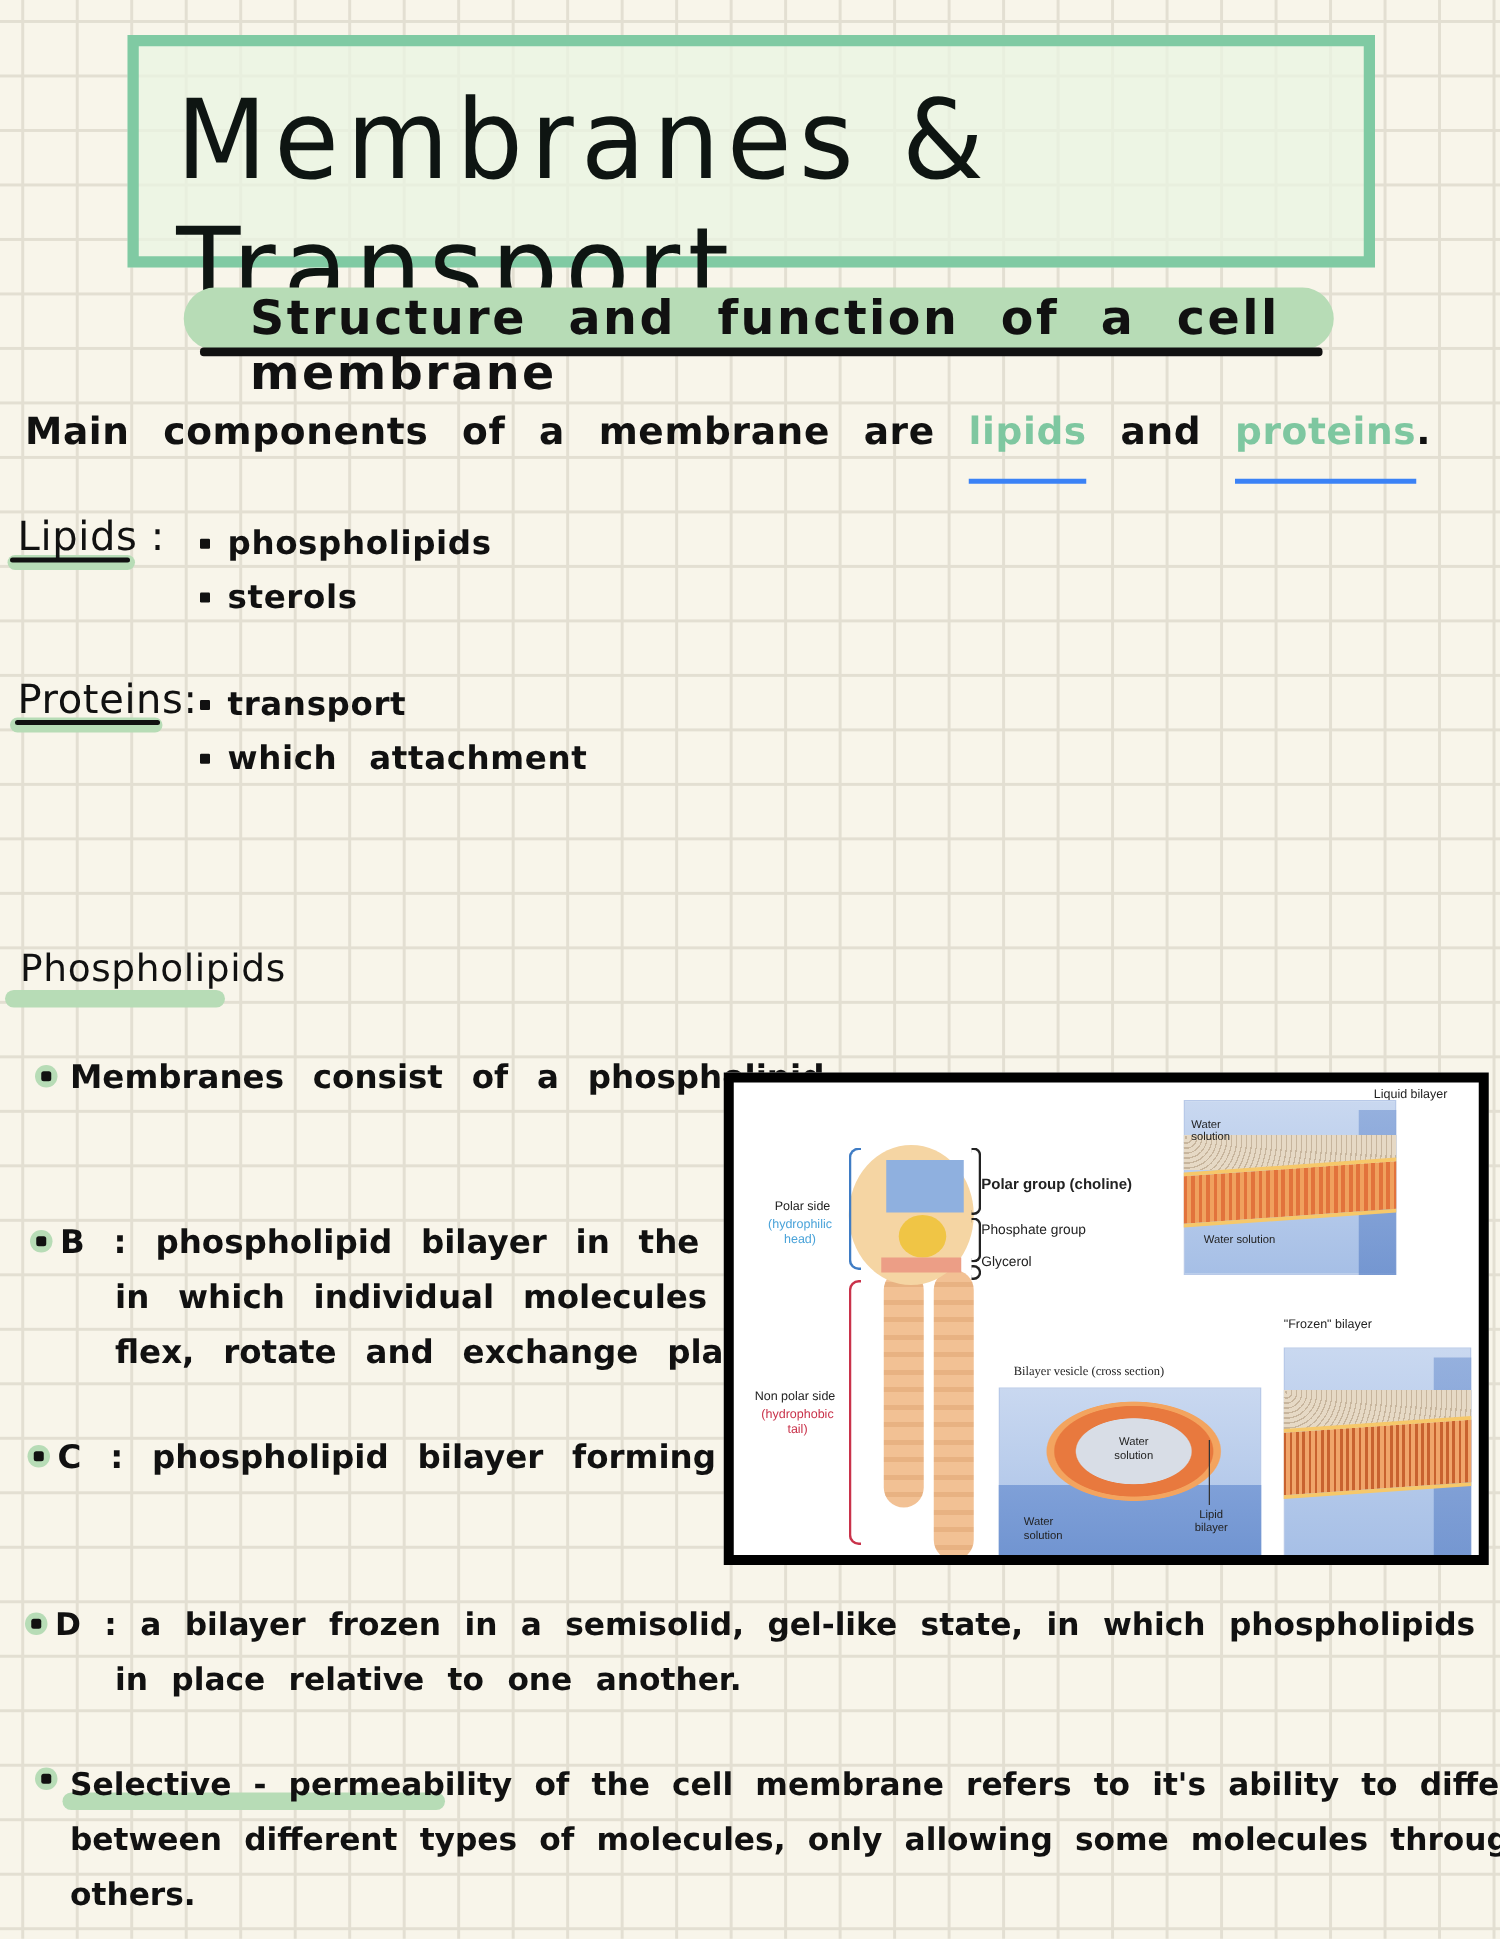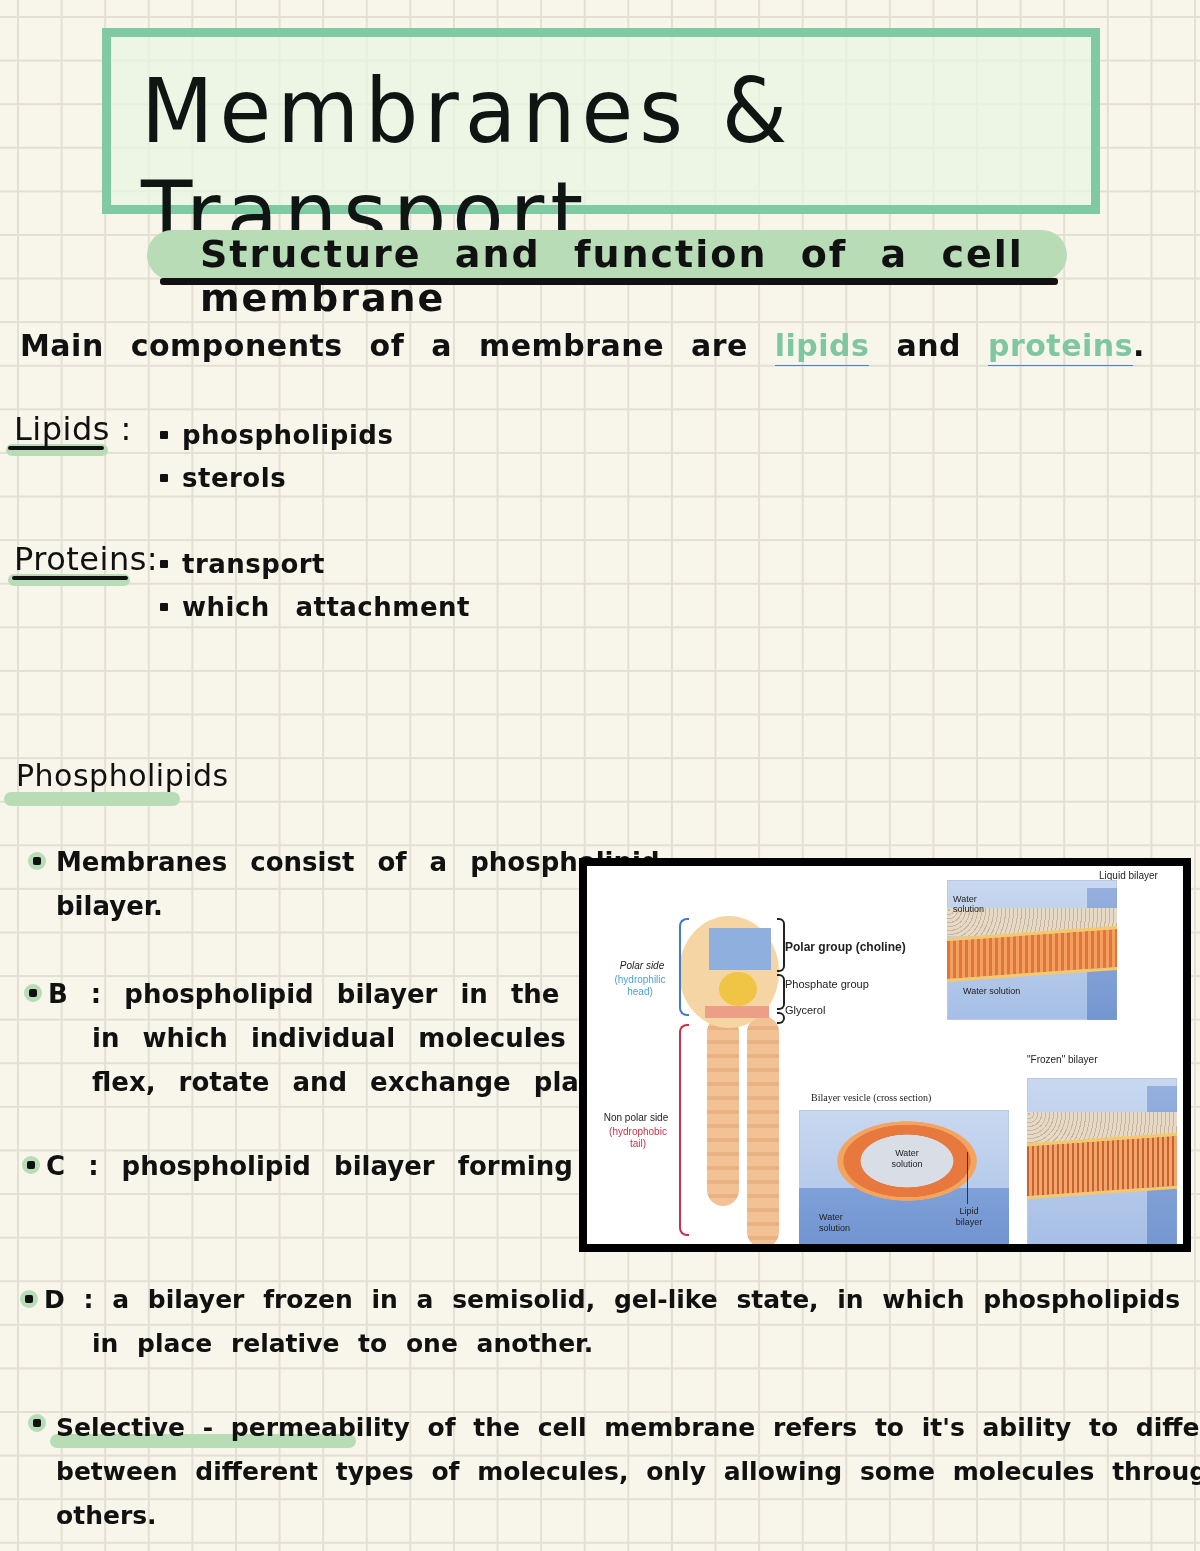--- a/index.html
+++ b/index.html
@@ -41,21 +41,21 @@
     font-size: 38px; font-weight: bold; letter-spacing: 2px;
     word-spacing: 18px; color: #111;
   }
   .subtitle-underline {
     left: 160px; top: 278px; width: 898px; height: 7px;
     background: #111; border-radius: 3px;
   }
 
   .hand { font-weight: bold; font-size: 27px; letter-spacing: 0.5px; word-spacing: 16px; color: #111; white-space: nowrap; }
   .green-word { color: #7ec7a0; position: relative; }
-  .ul-black { border-bottom: 1px solid #3b82f6; padding-bottom: 2px; text-align: center; }
+  .ul-black { border-bottom: 4px solid #3b82f6; padding-bottom: 20px; text-align: center; }
 
   
   .hl {
     position: absolute; height: 14px; background: #b7dcb6; border-radius: 7px;
   }
   .hl-line { position: absolute; height: 4px; background: #111; border-radius: 2px; }
 
   .heading { font-size: 32px; font-weight: normal; color: #111; letter-spacing: 0.5px; }
 
   .bullet-list { list-style: none; }
@@ -152,21 +152,20 @@
       <span>which attachment</span>
     </li>
 </ul>
 
 <div class="hl" style="left:4px; top:792px; width:176px; height:14px;"></div>
 <div class="abs heading" style="left:16px; top:758px; font-size:30px;">Phospholipids</div>
 
 <div class="gdot" style="left:28px; top:852px;"></div>
 <div class="para" style="left:56px; top:840px;">
   <div>Membranes consist of a phospholipid</div>
-  <div>bilayer.</div>
 </div>
 
 <div class="gdot" style="left:24px; top:984px;"></div>
 <div class="para" style="left:48px; top:972px;">
   <div>B : phospholipid bilayer in the fluid state,</div>
   <div style="padding-left:44px;">in which individual molecules are free to</div>
   <div style="padding-left:44px;">flex, rotate and exchange places.</div>
 </div>
 
 <div class="gdot" style="left:22px; top:1156px;"></div>
@@ -196,21 +195,21 @@
   <div class="choline"></div>
   <div class="phosphate"></div>
   <div class="glycerol"></div>
 
   <div class="brace-blue"></div>
   <div class="brace-red"></div>
   <div class="brace-right" style="left:190px; top:52px; height:54px;"></div>
   <div class="brace-right" style="left:190px; top:108px; height:36px;"></div>
   <div class="brace-right" style="left:190px; top:146px; height:12px;"></div>
 
-  <div class="fig-label" style="left:22px; top:94px; width:66px; text-align:center; font-size:10px;font-style:italic;">Polar side</div>
+  <div class="fig-label" style="left:22px; top:94px; width:66px; text-align:center; font-size:10px;">Polar side</div>
   <div class="fig-label blue" style="left:16px; top:108px; width:74px; font-size:10px; white-space:normal; line-height:12px;">(hydrophilic head)</div>
   <div class="fig-label" style="left:4px; top:246px; width:90px; text-align:center; font-size:10px;">Non polar side</div>
   <div class="fig-label red" style="left:14px; top:260px; width:74px; font-size:10px; white-space:normal; line-height:12px;">(hydrophobic tail)</div>
 
   <div class="fig-label bold" style="left:198px; top:74px;">Polar group (choline)</div>
   <div class="fig-label" style="left:198px; top:112px;">Phosphate group</div>
   <div class="fig-label" style="left:198px; top:138px;">Glycerol</div>
 
   <div class="fig-label" style="left:512px; top:4px; font-size:10px;">Liquid bilayer</div>
   <div class="cube" style="left:360px; top:14px; width:170px; height:140px;"></div>

